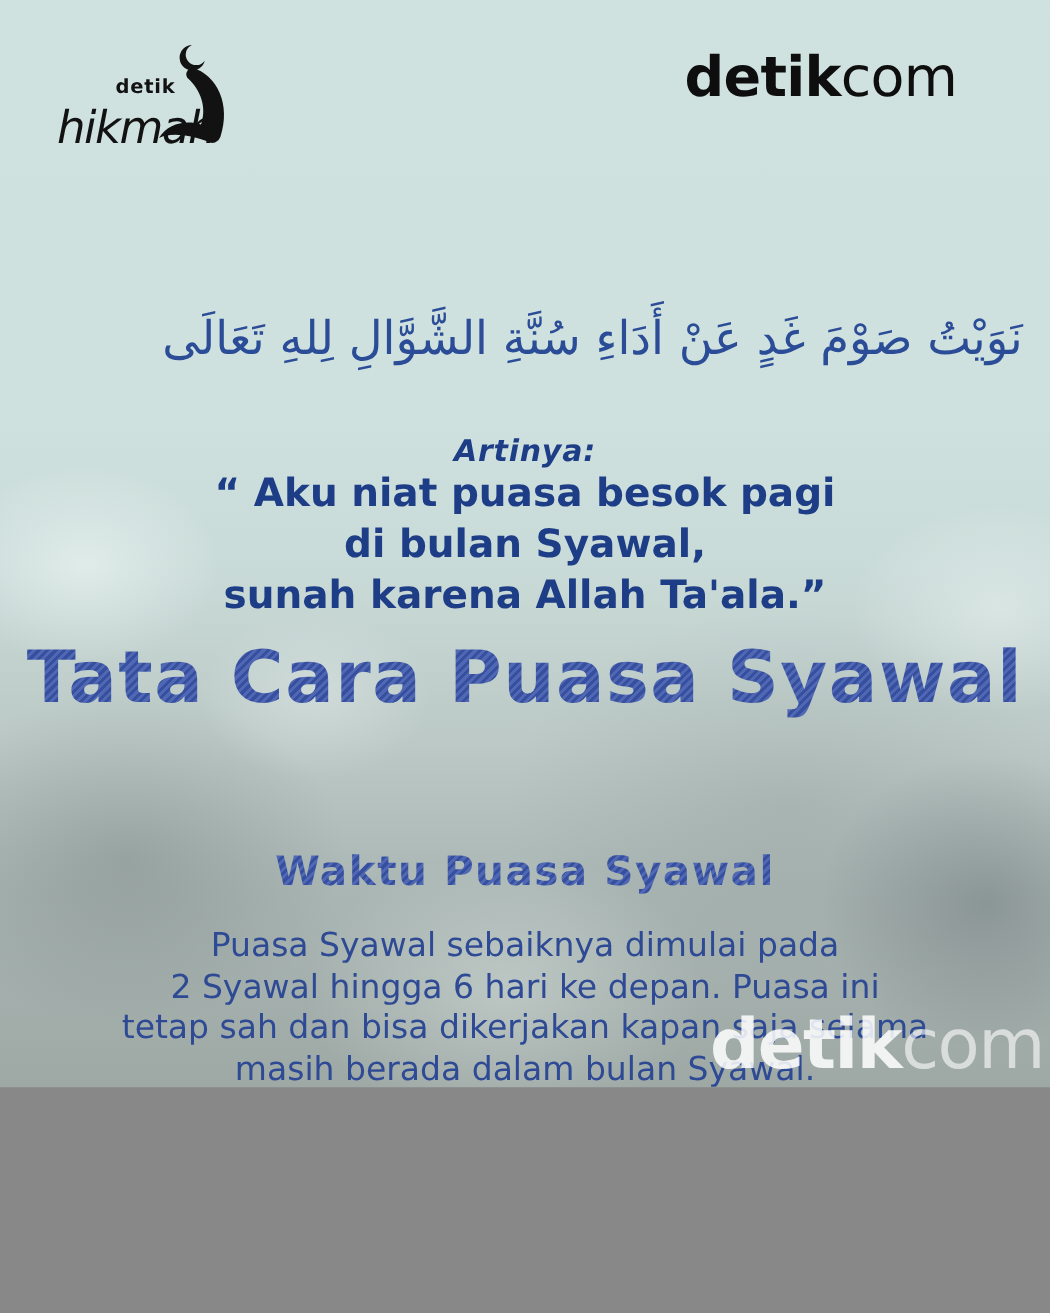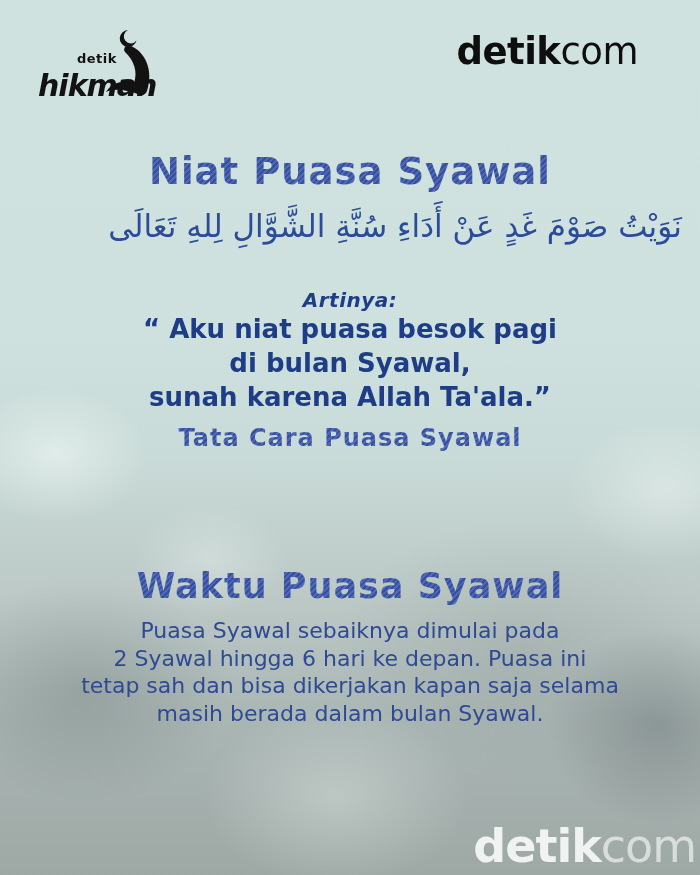--- a/index.html
+++ b/index.html
@@ -1,20 +1,20 @@
 <!DOCTYPE html>
 <html><head>
 <meta charset="utf-8">
 <style>
   * { margin: 0; padding: 0; box-sizing: border-box; }
   html,body { background: #888; }
   .poster {
     position: relative;
     width: 700px;
-    height: 875px;
+    height: 725px;
     margin: 0 auto;
     overflow: hidden;
     font-family: "DejaVu Sans", sans-serif;
     background: linear-gradient(180deg,
       #d0e2df 0%, #cfe1de 38%, #c9dbd8 52%,
       #bcc9c6 68%, #aab6b3 82%, #9ea9a6 100%);
     padding-left: 24px;
   }
   
   .bg-photo {
@@ -25,21 +25,21 @@
       radial-gradient(ellipse 110px 80px  at 30% 64%, rgba(236,244,242,0.35), transparent 70%),
       radial-gradient(ellipse 210px 160px at 12% 79%, rgba(70,80,83,0.22), transparent 70%),
       radial-gradient(ellipse 160px 140px at 94% 83%, rgba(62,72,78,0.28), transparent 70%),
       radial-gradient(ellipse 190px 130px at 48% 91%, rgba(228,238,235,0.38), transparent 70%),
       radial-gradient(ellipse 260px 180px at 75% 74%, rgba(95,105,108,0.14), transparent 72%);
     pointer-events: none;
   }
   
   .hikmah-logo { position: absolute; left: 38px; top: 28px; width: 150px; height: 78px; color: #121212; }
   .hl-detik  { position: absolute; left: 39px; top: 23px; font-size: 13px; font-weight: 800; letter-spacing: 0.5px; }
-  .hl-hikmah { position: absolute; left: 0; top: 40px; font-size: 30px; font-weight: 700; letter-spacing: -1px; font-style: italic; }
+  .hl-hikmah { position: absolute; left: 0; top: 40px; font-size: 30px; font-weight: 400; letter-spacing: -1px; font-style: italic; }
   .hl-icon   { position: absolute; left: 60px; top: 0; }
   .brand { position: absolute; right: 62px; top: 30px; font-size: 37px; color: #0e0e0e; letter-spacing: -0.5px; }
   .brand .b-bold { font-weight: 800; }
   .brand .b-reg  { font-weight: 400; }
   
   .block { position: absolute; left: 0; width: 100%; text-align: center; }
   .sketch {
     font-weight: 800;
     letter-spacing: 1px;
     color: #3d58a9;
@@ -49,23 +49,23 @@
       background: repeating-linear-gradient(135deg, #36509f 0 2px, #5068b4 2px 4px);
       -webkit-background-clip: text;
       background-clip: text;
       color: transparent;
     }
   }
   .title   { top: 150px; font-size: 37px; }
   .arabic  { top: 194px; font-size: 31px; color: #2b4c97; direction: rtl; line-height: 2.1; font-weight: 500; margin-left: 45px; }
   .artinya { top: 288px; font-size: 20px; font-style: italic; font-weight: 600; color: #1e3d87; letter-spacing: 0.5px; }
   .quote   { top: 313px; font-size: 26px; font-weight: 800; color: #1e3d87; line-height: 1.3; white-space: pre-line; }
-  .h-tata  { top: 424px; font-size: 24px; }
+  .h-tata  { top: 424px; font-size: 48px; }
   .b-tata  { top: 473px; font-size: 21.5px; font-weight: 500; color: #33509b; line-height: 1.22; white-space: pre-line; }
-  .h-waktu { top: 566px; font-size: 35px; }
+  .h-waktu { top: 566px; font-size: 27px; }
   .b-waktu { top: 617px; font-size: 22px; font-weight: 500; color: #2e4a94; line-height: 1.26; white-space: pre-line; }
   
   .watermark { position: absolute; right: 4px; bottom: 2px; font-size: 46px; letter-spacing: -1px; }
   .watermark .w-bold { font-weight: 800; color: rgba(255,255,255,0.85); }
   .watermark .w-reg  { font-weight: 400; color: rgba(255,255,255,0.60); }
 </style>
 </head>
 <body>
 
 <div class="poster">
@@ -76,21 +76,20 @@
     <svg class="hl-icon" width="56" height="78" viewBox="0 0 56 78" fill="#121212" xmlns="http://www.w3.org/2000/svg">
       <path d="M30,2 a8.5,8.5 0 1 0 8.5,10.5 a7,7 0 1 1 -8.5,-10.5"></path>
       <path d="M30,17 C47,22 56,42 49,63 C48,66 45,68 42,67 C30,62 16,60 8,64 C14,54 26,52 36,55 C40,44 36,32 27,24 C25,21 27,18 30,17 Z"></path>
     </svg>
     <span class="hl-detik">detik</span>
     <span class="hl-hikmah">hikmah</span>
   </div>
 
   <div class="brand"><span class="b-bold">detik</span><span class="b-reg">com</span></div>
 
-  <h1 class="block title sketch">Niat Puasa Syawal</h1>
 
   <p class="block arabic" dir="rtl" lang="ar">نَوَيْتُ صَوْمَ غَدٍ عَنْ أَدَاءِ سُنَّةِ الشَّوَّالِ لِلهِ تَعَالَى</p>
 
   <p class="block artinya">Artinya:</p>
 
   <p class="block quote">“ Aku niat puasa besok pagi
 di bulan Syawal,
 sunah karena Allah Ta'ala.”</p>
 
   <h2 class="block h-tata sketch">Tata Cara Puasa Syawal</h2>

